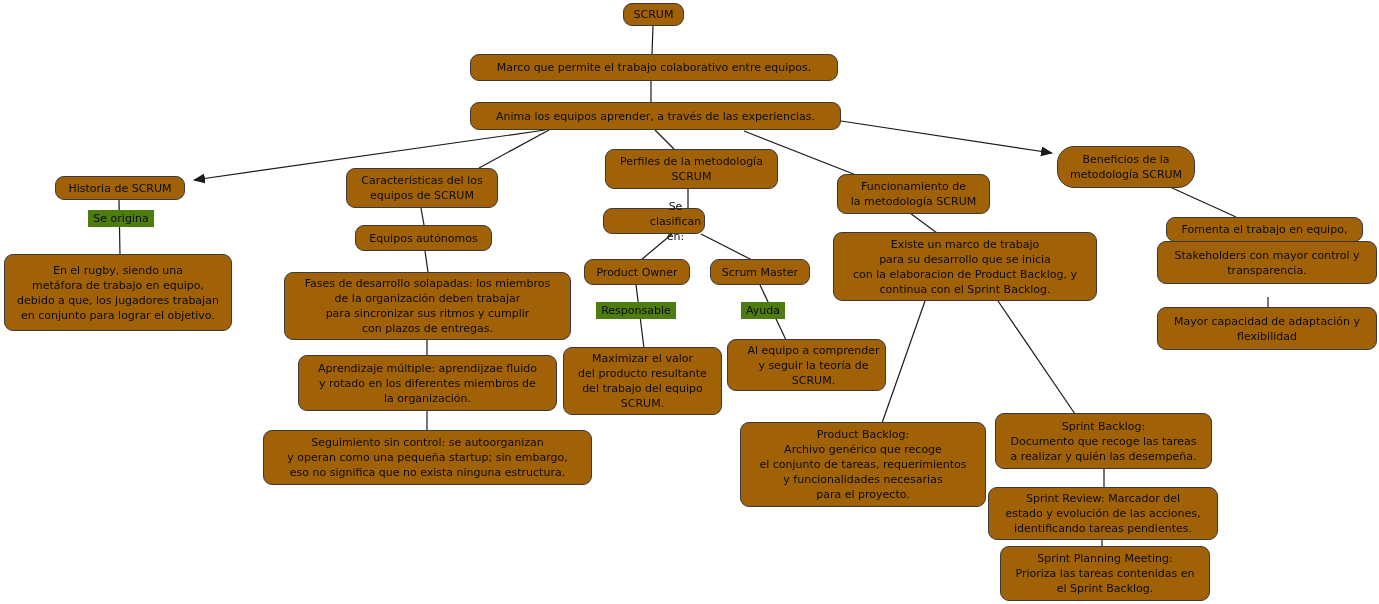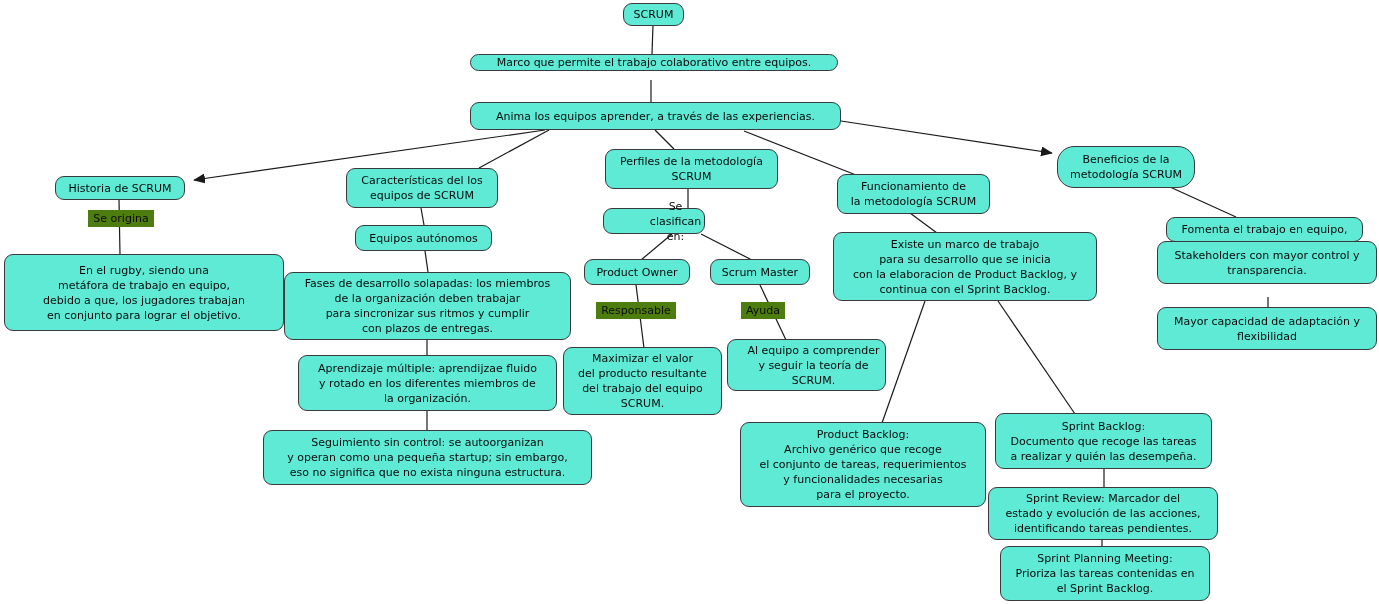--- a/index.html
+++ b/index.html
@@ -3,21 +3,21 @@
 <meta charset="utf-8">
 <style>
   html,body{margin:0;padding:0;}
   body{
     width:1379px;height:604px;position:relative;background:#ffffff;
     font-family:"DejaVu Sans","Liberation Sans",sans-serif;overflow:hidden;
   }
   #edges{position:absolute;left:0;top:0;width:1379px;height:604px;}
   .node{
     position:absolute;box-sizing:border-box;
-    background:#5eead4;border:1px solid #3a3a3c;border-radius:9px;
+    background:#a16207;border:1px solid #3a3a3c;border-radius:9px;
     color:#0c0c0c;font-size:11px;line-height:15px;
     display:flex;align-items:center;justify-content:center;text-align:center;
     white-space:pre-line;padding:1px 5px;
   }
   .lbl{
     position:absolute;box-sizing:border-box;background:#4d7c0f;
     color:#0c0c0c;font-size:11px;line-height:15px;white-space:nowrap;
     display:flex;align-items:center;justify-content:center;text-align:center;
   }
 </style>
@@ -53,26 +53,26 @@
     <line x1="998" y1="301" x2="1075" y2="414"></line>
     <line x1="1104" y1="469" x2="1104" y2="487"></line>
     <line x1="1102" y1="539" x2="1102" y2="546"></line>
     <line x1="1170" y1="187" x2="1236" y2="217"></line>
     <line x1="1268" y1="241" x2="1268" y2="256"></line>
     <line x1="1268" y1="297" x2="1268" y2="308"></line>
   </g>
 </svg>
 
 <div class="node" style="left:623px;top:3px;width:61px;height:23px;">SCRUM</div>
-<div class="node" style="left:470px;top:54px;width:368px;height:17px;">Marco que permite el trabajo colaborativo entre equipos.</div>
+<div class="node" style="left:470px;top:54px;width:368px;height:27px;">Marco que permite el trabajo colaborativo entre equipos.</div>
 <div class="node" style="left:470px;top:102px;width:371px;height:28px;">Anima  los equipos aprender, a través de las experiencias.</div>
 
 <div class="node" style="left:55px;top:176px;width:130px;height:24px;">Historia de SCRUM</div>
 <div class="lbl" style="left:88px;top:210px;width:66px;height:17px;">Se origina</div>
-<div class="node" style="left:4px;top:254px;width:280px;height:77px;">En el rugby, siendo una
+<div class="node" style="left:4px;top:254px;width:228px;height:77px;">En el rugby, siendo una
 metáfora de trabajo en equipo,
 debido a que, los jugadores trabajan
 en conjunto para lograr el objetivo.</div>
 
 <div class="node" style="left:346px;top:168px;width:152px;height:40px;">Características del los
 equipos de SCRUM</div>
 <div class="node" style="left:355px;top:225px;width:137px;height:26px;">Equipos autónomos</div>
 <div class="node" style="left:284px;top:272px;width:287px;height:68px;">Fases de desarrollo solapadas: los miembros
 de la organización deben trabajar
 para sincronizar sus ritmos y cumplir

